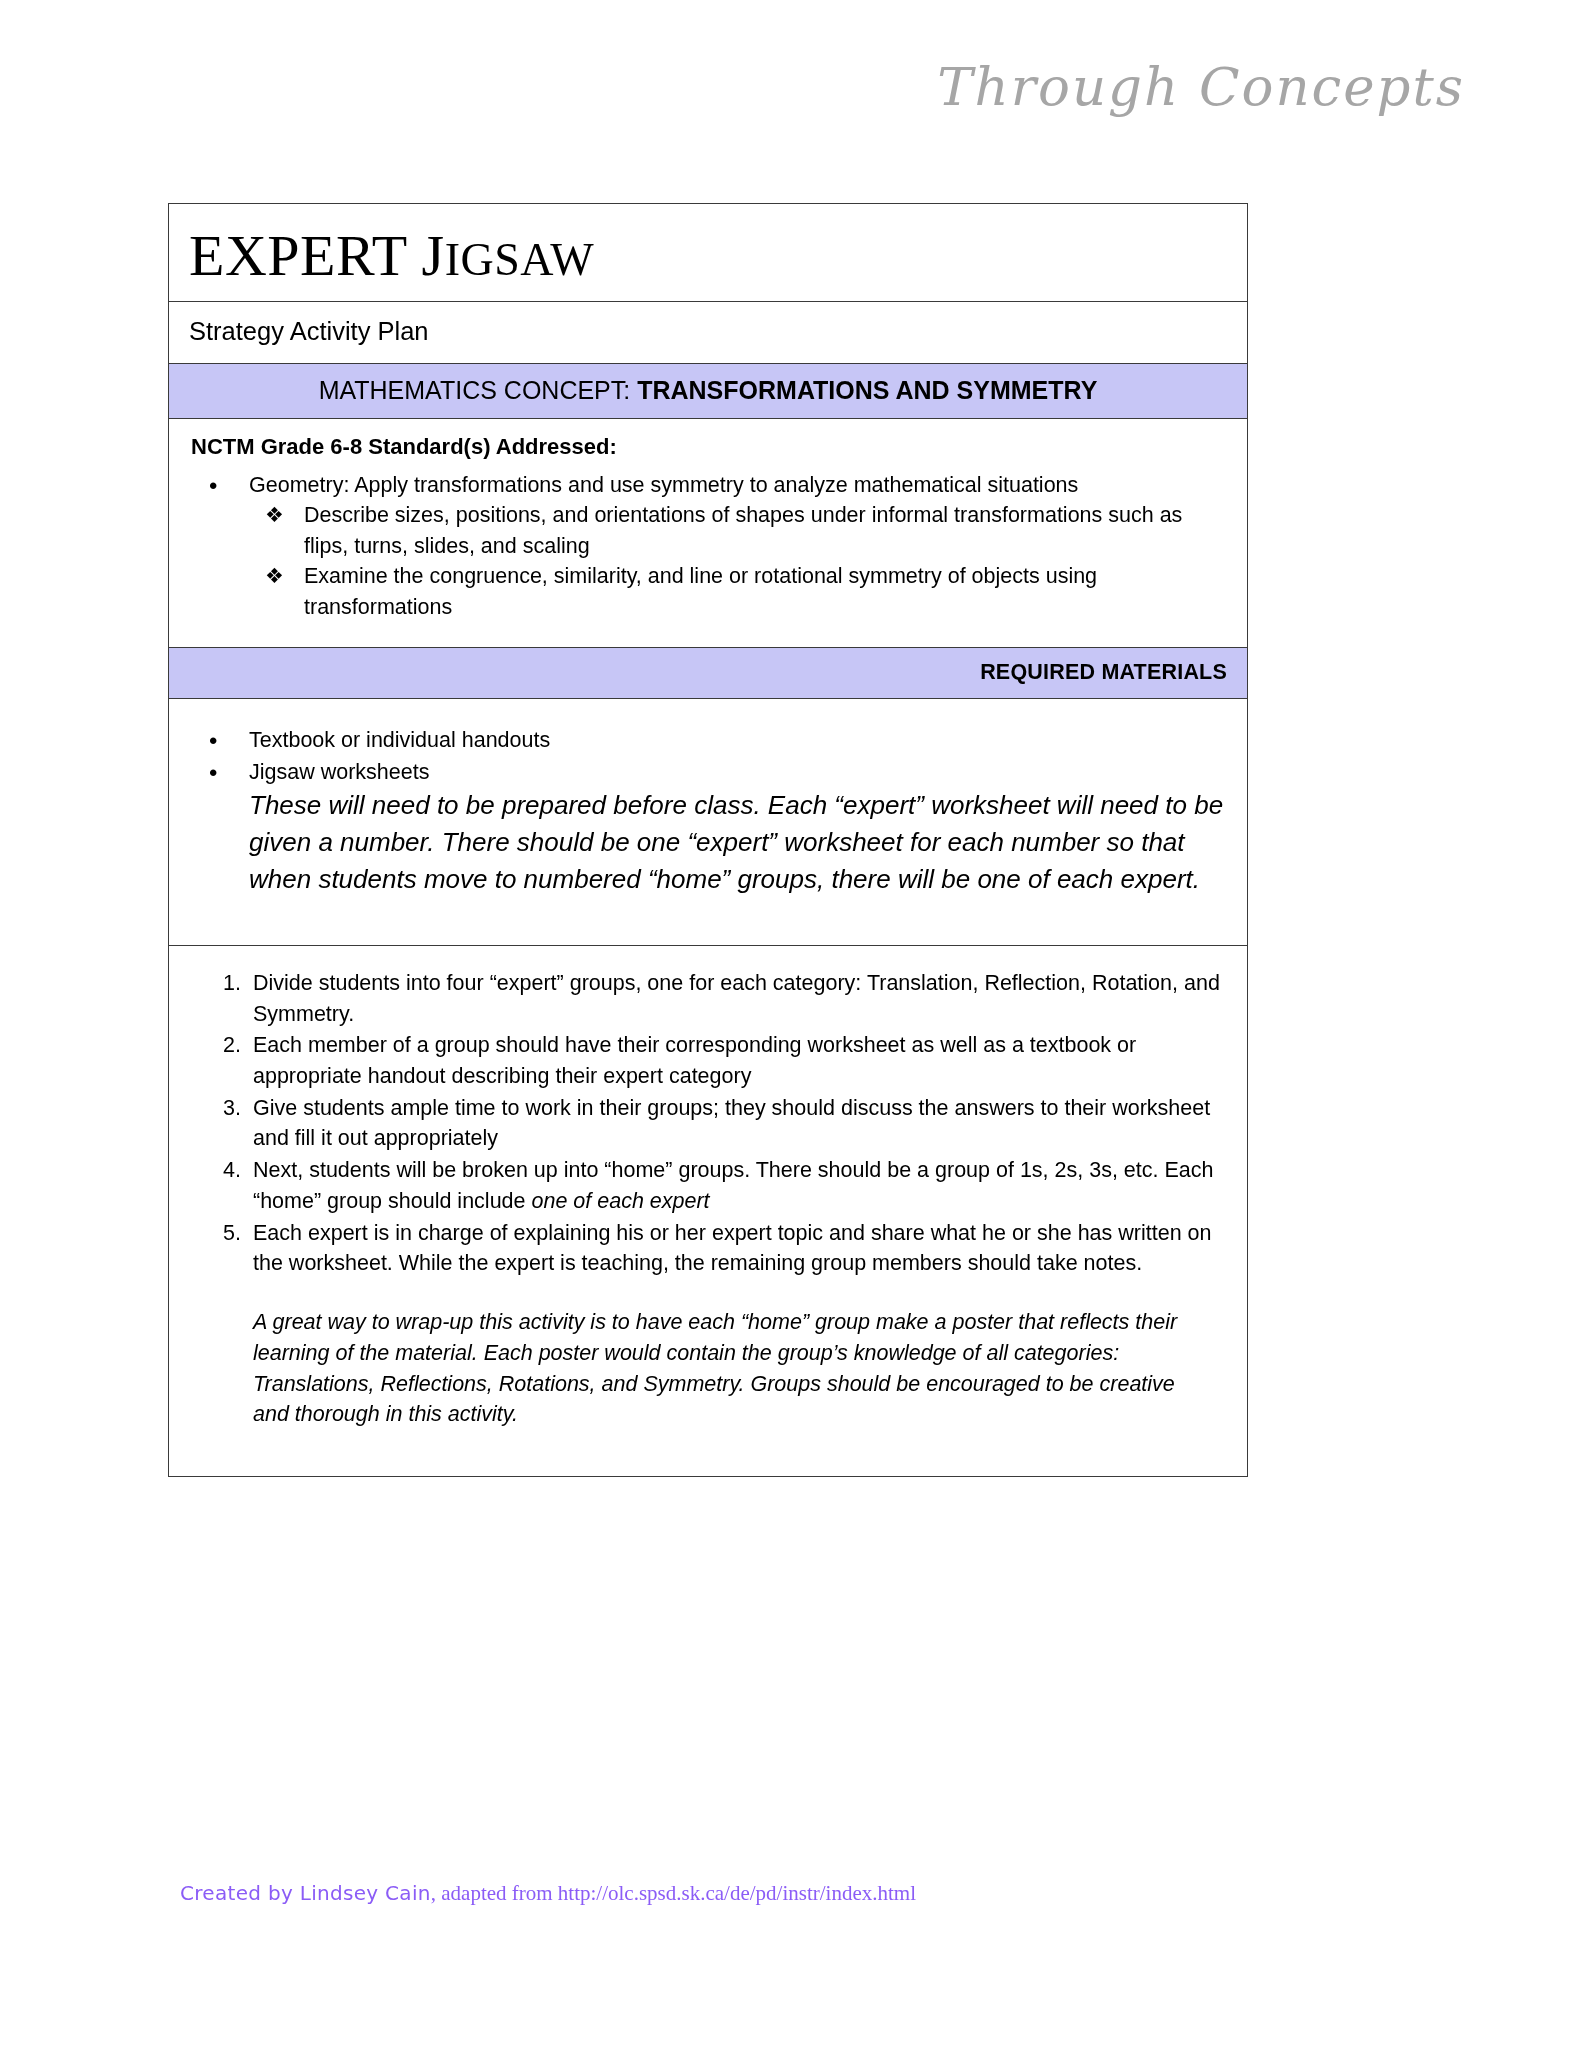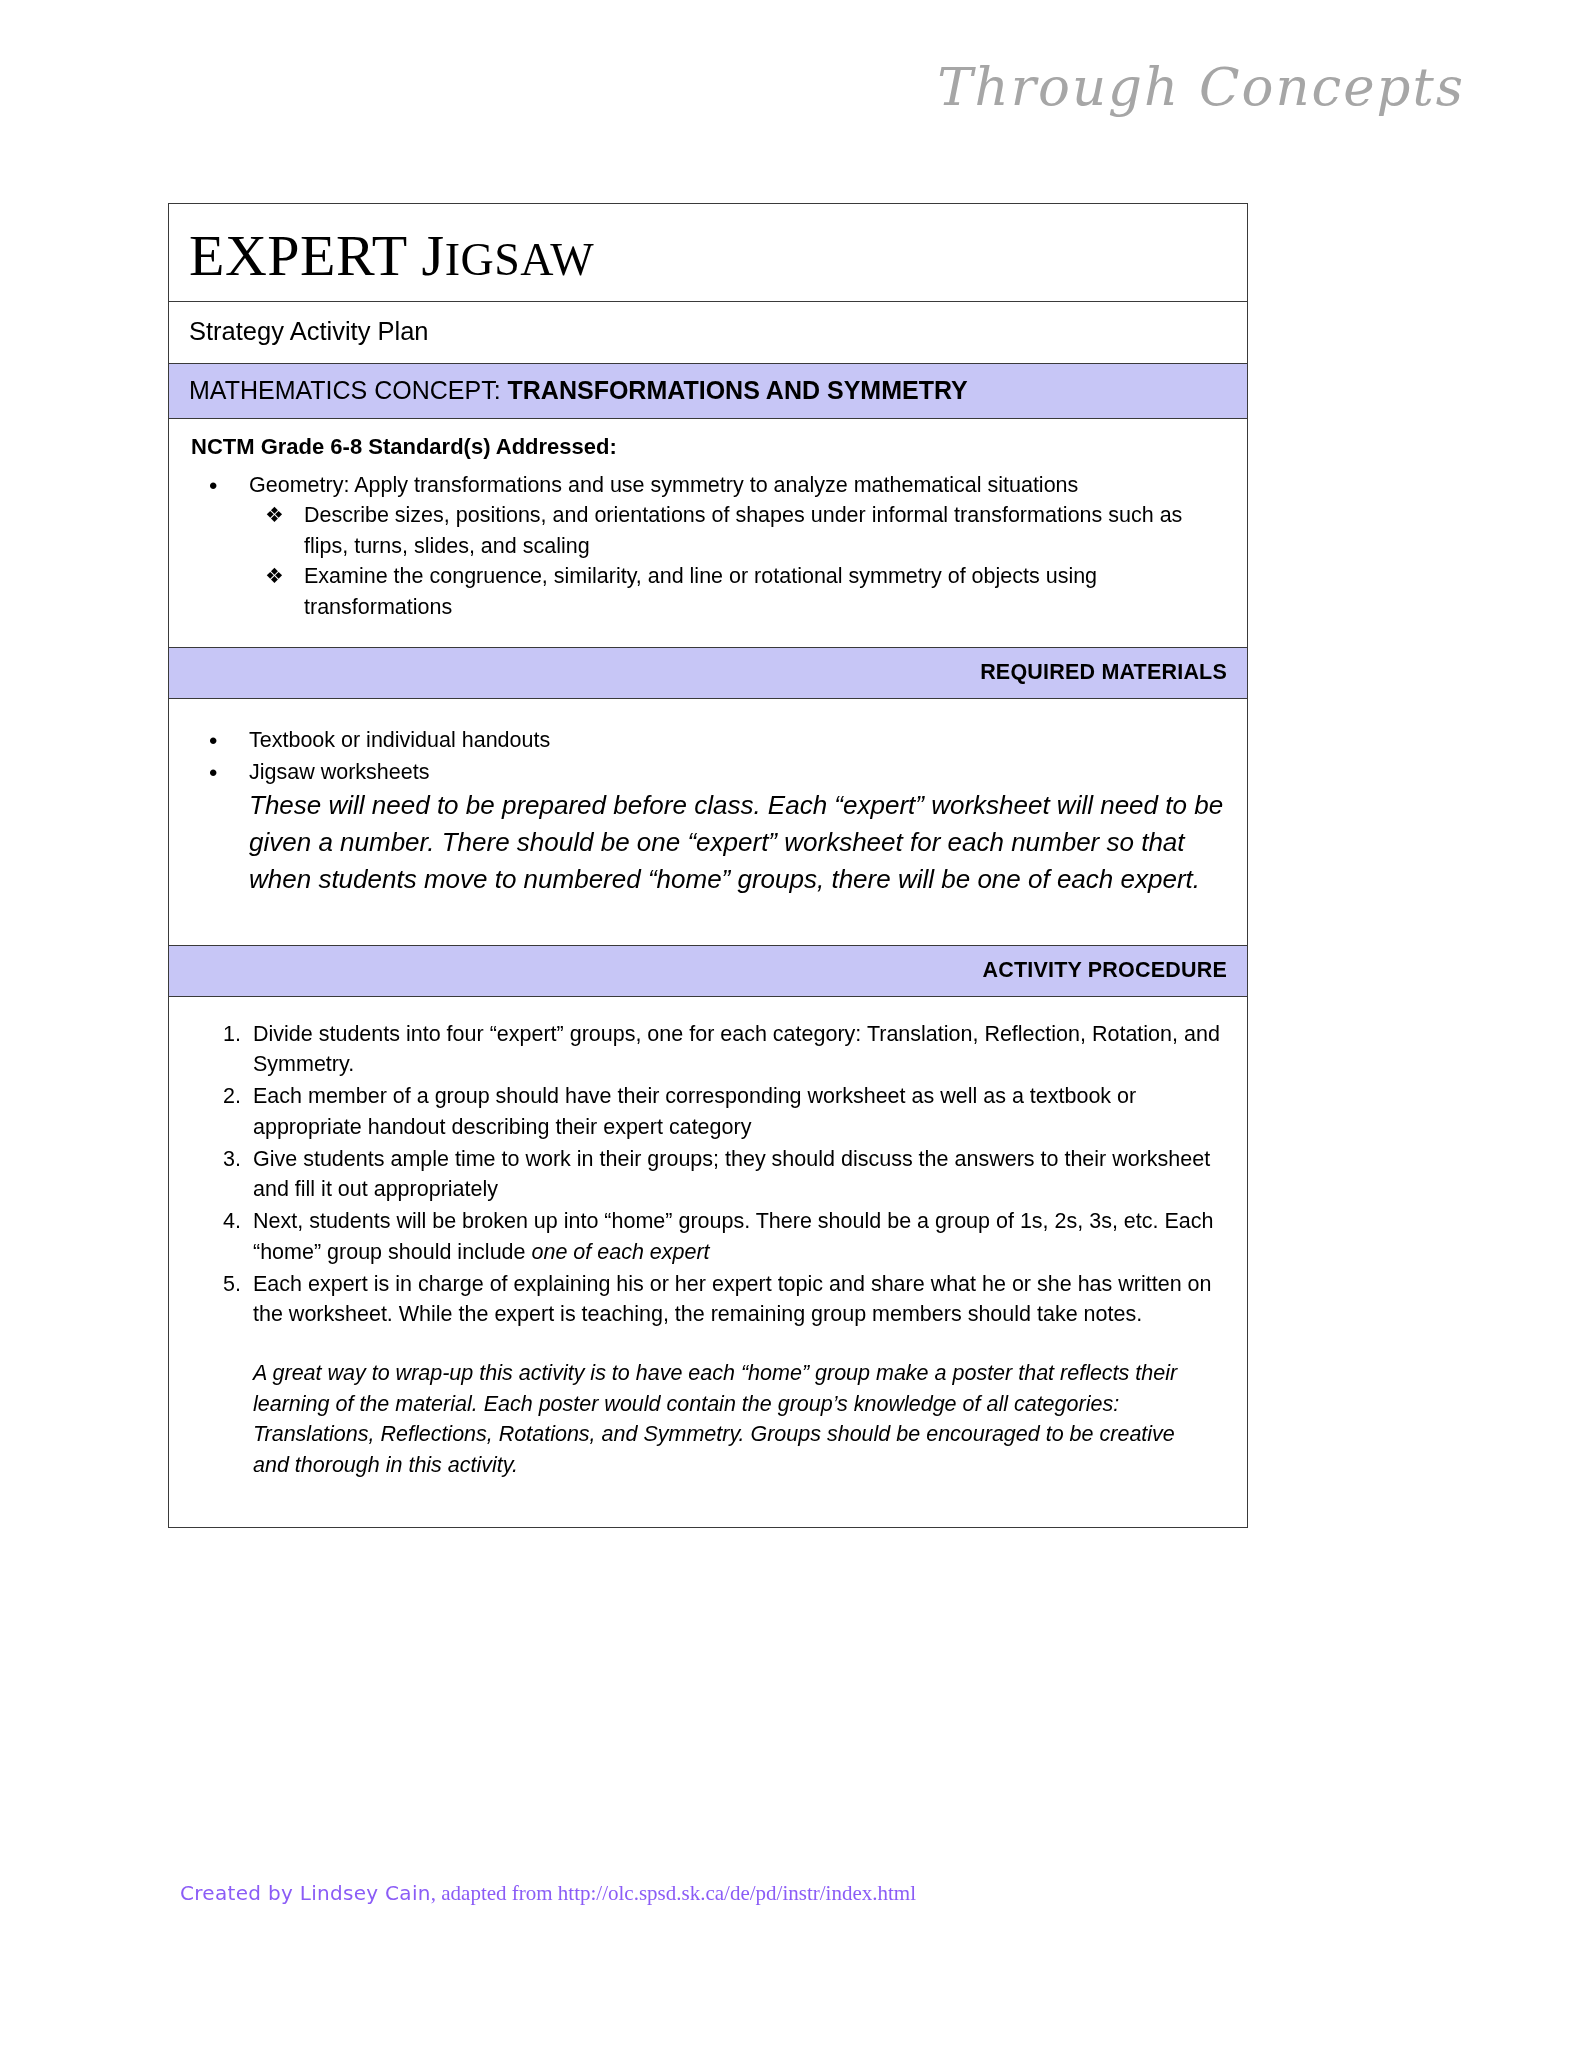--- a/index.html
+++ b/index.html
@@ -73,20 +73,21 @@
 
   .band {
     background: #c7c6f6;
     padding: 11px 20px 12px 20px;
   }
   .band-text {
     font-size: 25px;
     line-height: 1.25;
     font-weight: 400;
     white-space: nowrap;
+    text-align: center;
   }
   .band-text strong { font-weight: 700; }
   .band-heading {
     font-size: 21.5px;
     font-weight: 700;
     letter-spacing: 0.2px;
     line-height: 1.25;
     text-align: right;
   }
 
@@ -243,23 +244,20 @@
         <span>Textbook or individual handouts</span>
       </li>
       <li>
         <span class="bullet-dot">•</span>
         <span>Jigsaw worksheets</span>
         <div class="materials-note">These will need to be prepared before class.  Each “expert” worksheet will need to be given a number.  There should be one “expert” worksheet for each number so that when students move to numbered “home” groups, there will be one of each expert.</div>
       </li>
     </ul>
   </div>
 
-  <div class="row band">
-    <div class="band-heading">ACTIVITY PROCEDURE</div>
-  </div>
 
   <div class="row row-body" style="padding-top:22px;padding-bottom:30px;">
     <ol class="steps">
       <li>
         <span class="step-num">1.</span>
         <span>Divide students into four “expert” groups, one for each category: Translation, Reflection, Rotation, and Symmetry.</span>
       </li>
       <li>
         <span class="step-num">2.</span>
         <span>Each member of a group should have their corresponding worksheet as well as a textbook or appropriate handout describing their expert category</span>

